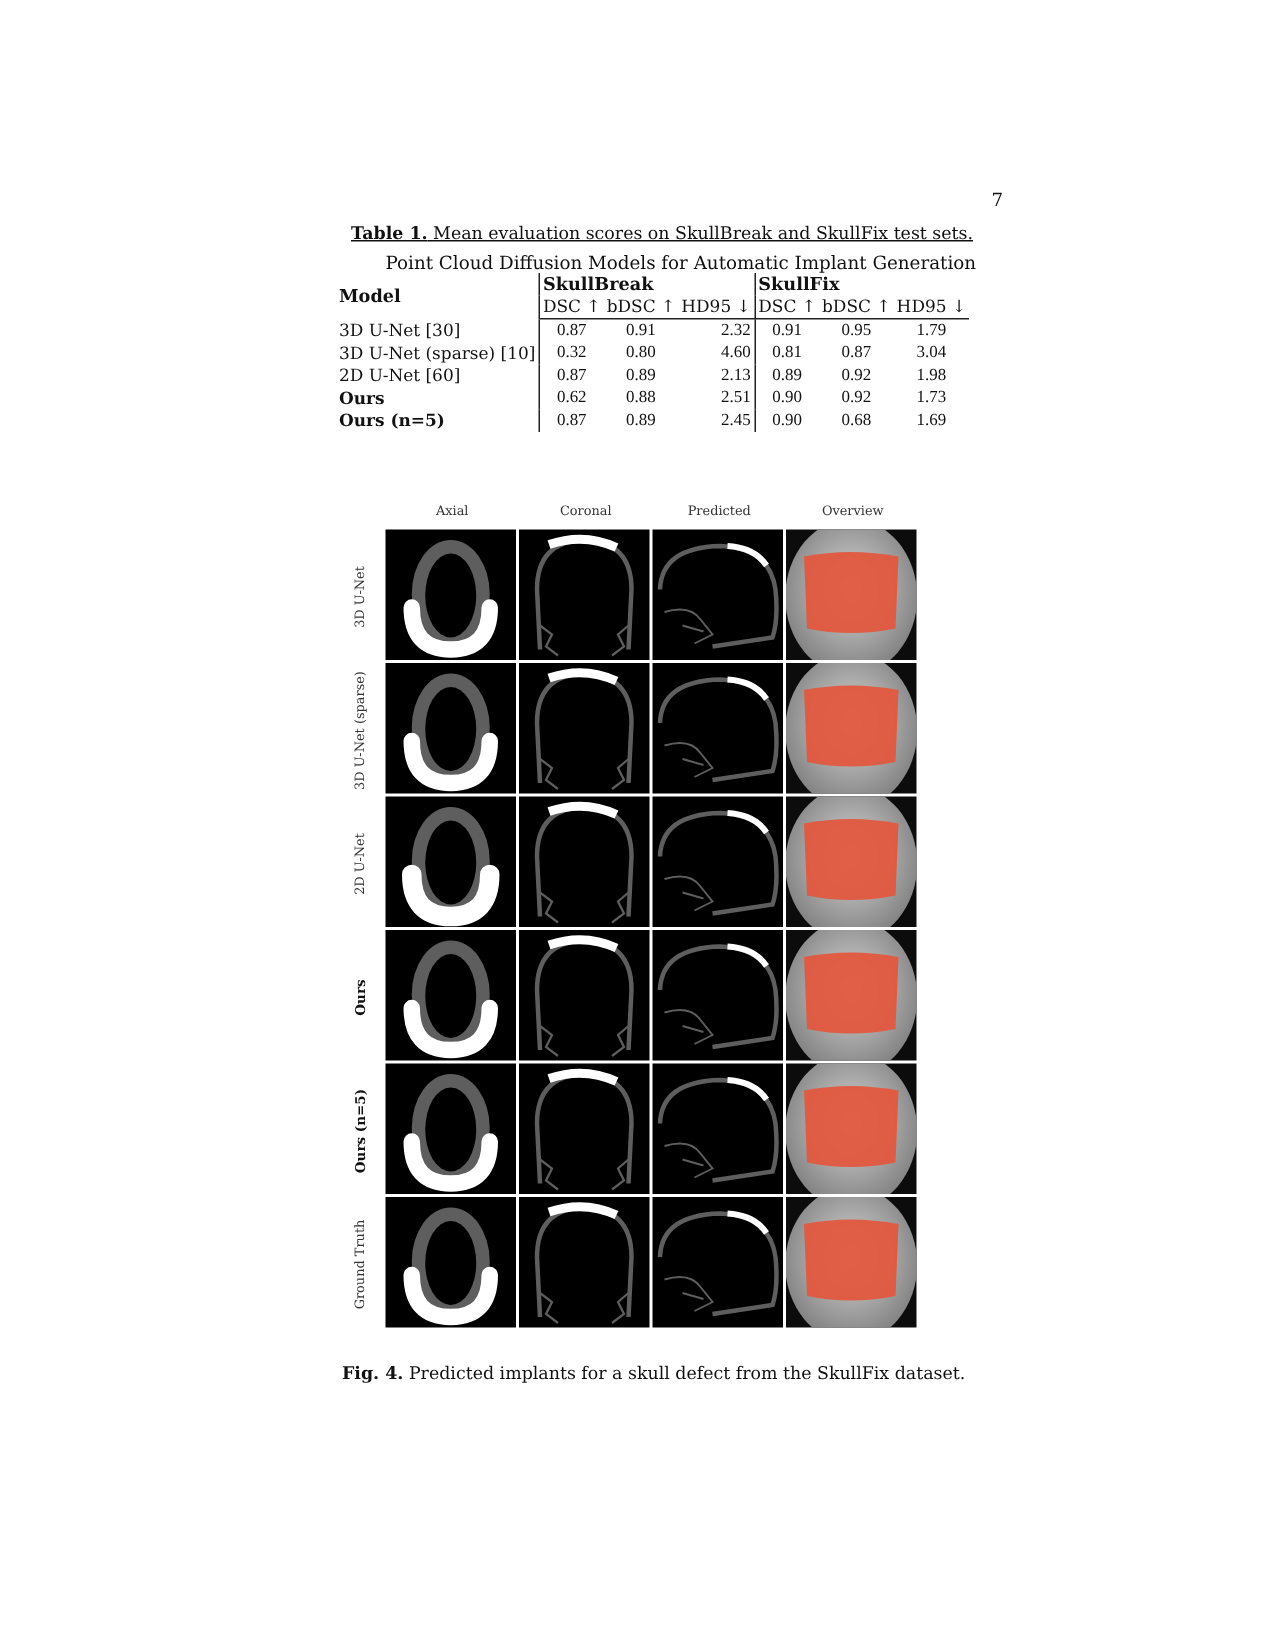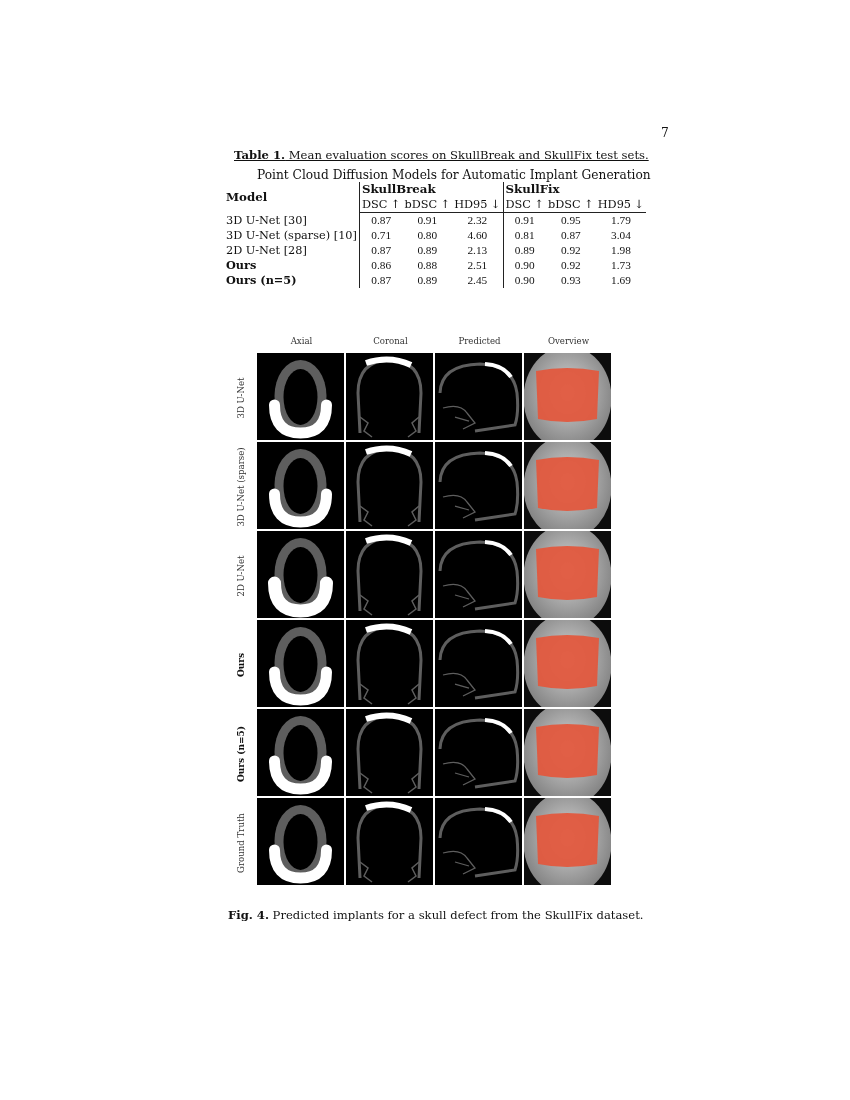--- a/index.html
+++ b/index.html
@@ -10,21 +10,21 @@
   .table-caption b { font-weight: bold; }
 
   table.results { position: absolute; top: 182px; left: 224px; border-collapse: collapse; font-size: 11.3px; line-height: 15px; }
   table.results td, table.results th { padding: 0 2px; white-space: nowrap; font-weight: normal; }
   table.results th.grp { font-weight: bold; text-align: left; font-size: 11.8px; }
   table.results th.model { font-weight: bold; text-align: left; vertical-align: middle; font-size: 11.8px; }
   table.results .vr { border-right: 1px solid #222; }
   table.results tr.hdr2 th { border-bottom: 1px solid #222; margin-top: 40px; }
   table.results tr.toprule th { border-top: none; }
   table.results td.num { text-align: center; font-family: Liberation Serif, serif; }
-  table.results td.num.right { text-align: center; }
+  table.results td.num.right { text-align: right; }
   table.results td.bold { font-weight: bold; }
   .c-model { width: 126px; }
   .c-s1 { width: 39px; } .c-s2 { width: 44px; } .c-s3 { width: 44px; }
 
   .figure { position: absolute; top: 336px; left: 228px; width: 390px; }
   .col-labels { position: absolute; left: 29px; top: 0; display: flex; }
   .col-label { width: 89px; text-align: center; font-size: 8.6px; color: #333; }
   .row-labels { position: absolute; left: 0; top: 17px; }
   .row-label { position: absolute; left: 0; width: 26px; height: 89px; display: flex; align-items: center; justify-content: center; }
   .row-label span { transform: rotate(-90deg); white-space: nowrap; font-size: 8.6px; color: #333; display: block; }
@@ -73,52 +73,52 @@
     <td class="vr">3D U-Net [30]</td>
     <td class="num">0.87</td>
     <td class="num">0.91</td>
     <td class="num right vr">2.32</td>
     <td class="num">0.91</td>
     <td class="num">0.95</td>
     <td class="num">1.79</td>
   </tr>
   <tr>
     <td class="vr">3D U-Net (sparse) [10]</td>
-    <td class="num">0.71</td>
+    <td class="num">0.32</td>
     <td class="num">0.80</td>
     <td class="num right vr">4.60</td>
     <td class="num">0.81</td>
     <td class="num">0.87</td>
     <td class="num">3.04</td>
   </tr>
   <tr>
-    <td class="vr">2D U-Net [28]</td>
+    <td class="vr">2D U-Net [60]</td>
     <td class="num">0.87</td>
     <td class="num">0.89</td>
     <td class="num right vr">2.13</td>
     <td class="num">0.89</td>
     <td class="num">0.92</td>
     <td class="num">1.98</td>
   </tr>
   <tr>
     <td class="vr bold">Ours</td>
-    <td class="num">0.86</td>
+    <td class="num">0.62</td>
     <td class="num">0.88</td>
     <td class="num right vr">2.51</td>
     <td class="num">0.90</td>
     <td class="num">0.92</td>
     <td class="num">1.73</td>
   </tr>
   <tr>
     <td class="vr bold">Ours (n=5)</td>
     <td class="num">0.87</td>
     <td class="num">0.89</td>
     <td class="num right vr">2.45</td>
     <td class="num">0.90</td>
-    <td class="num">0.93</td>
+    <td class="num">0.68</td>
     <td class="num">1.69</td>
   </tr>
 </tbody>
   </table>
 
 <div class="figure">
   <div class="col-labels">
     <div class="col-label">Axial</div>
     <div class="col-label">Coronal</div>
     <div class="col-label">Predicted</div>

